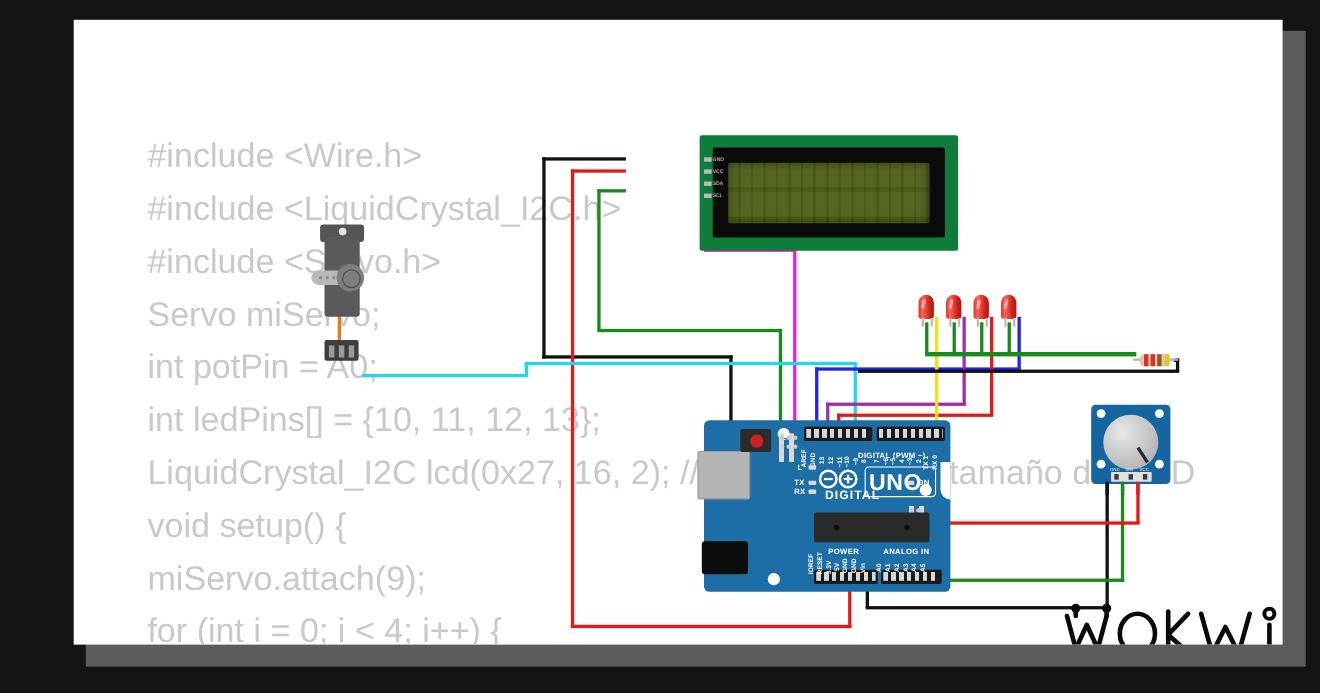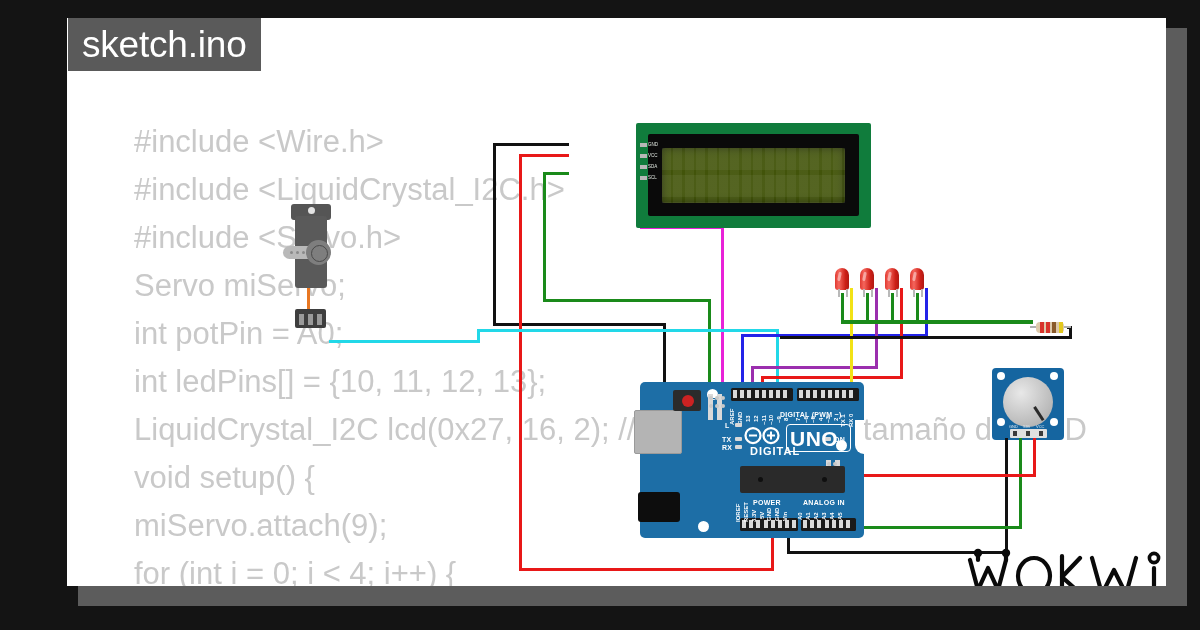--- a/index.html
+++ b/index.html
@@ -420,15 +420,14 @@
       <circle cx="16" cy="7" r="4.2" fill="#0a0a0a"></circle>
       <circle cx="44" cy="7" r="4.2" fill="#0a0a0a"></circle>
       <circle cx="8" cy="51" r="4.2" fill="#0a0a0a"></circle>
       <circle cx="36" cy="51" r="4.2" fill="#0a0a0a"></circle>
       <circle cx="192" cy="12" r="4.6" fill="none" stroke="#0a0a0a" stroke-width="3.6"></circle>
       <text x="0" y="0" font-size="0">WOKWI</text>
     </svg>
 
   </div>
 
-  <div class="title-chip">sketch.ino</div>
 
 </div>
 
 </body></html>

